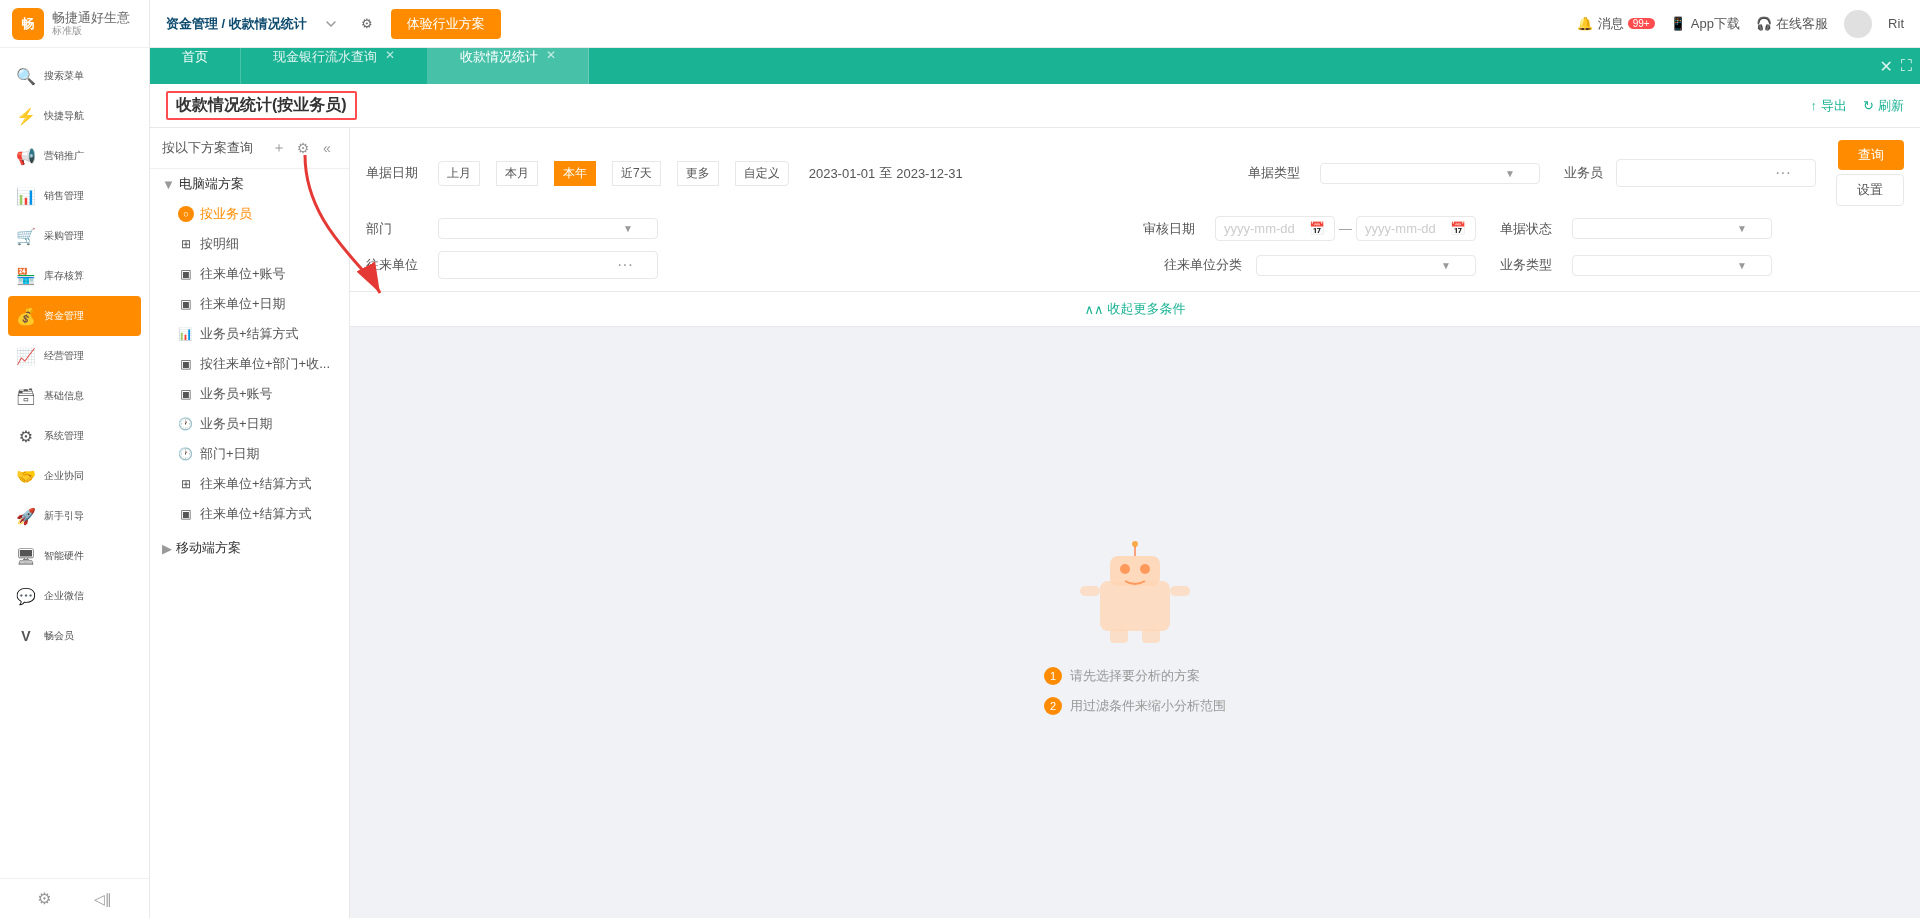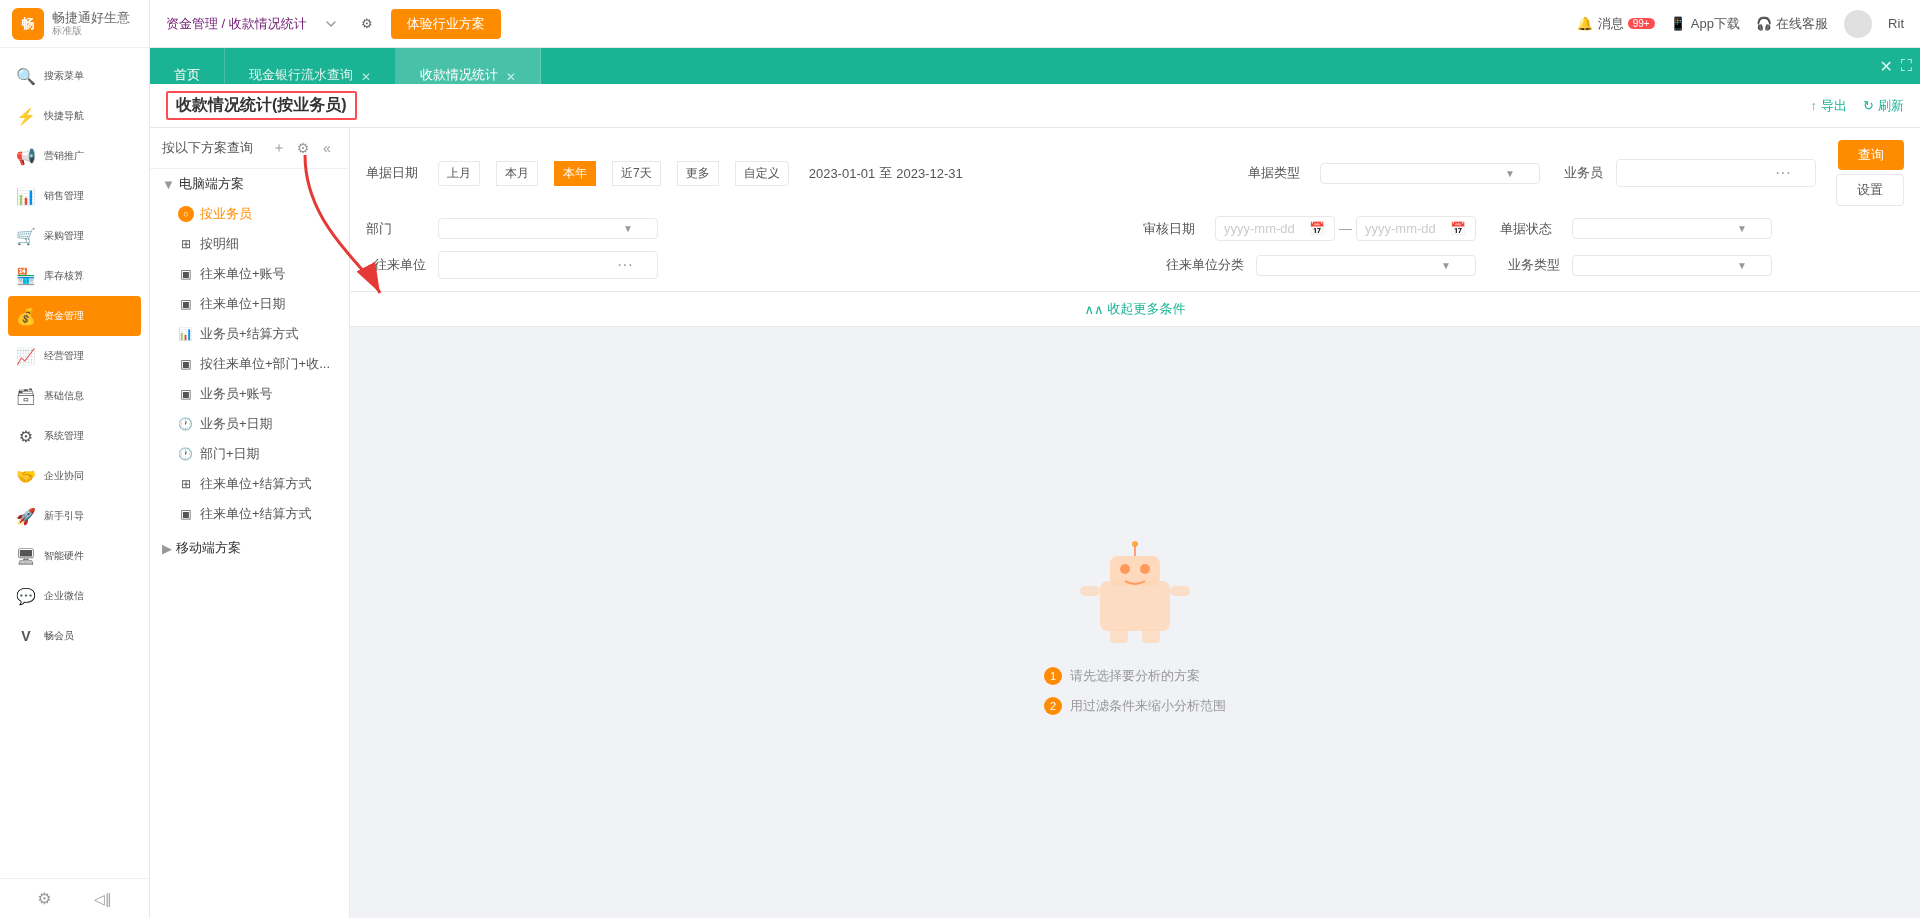--- a/index.html
+++ b/index.html
@@ -34,42 +34,42 @@
       border-top: 1px solid #f0f0f0; padding: 0 16px;
     }
 
     
     .header {
       position: fixed; left: 150px; top: 0; right: 0; height: 48px;
       background: #fff; border-bottom: 1px solid #e8e8e8;
       display: flex; align-items: center; padding: 0 16px; justify-content: space-between;
     }
     .header-left { display: flex; align-items: center; gap: 12px; }
-    .header-breadcrumb { color: #701a75; font-size: 13px; }
+    .header-breadcrumb { color: #0c4a6e; font-size: 13px; font-weight: bold; }
     .header-dropdown { width: 24px; height: 24px; display: flex; align-items: center; justify-content: center; cursor: pointer; }
     .header-settings { width: 24px; height: 24px; display: flex; align-items: center; justify-content: center; cursor: pointer; color: #666; }
     .header-trial-btn {
       background: #ff8c00; color: #fff; border: none; border-radius: 4px;
       padding: 6px 16px; cursor: pointer; font-size: 13px;
     }
     .header-right { display: flex; align-items: center; gap: 16px; }
     .header-right-item { display: flex; align-items: center; gap: 4px; color: #555; cursor: pointer; font-size: 13px; }
     .badge-red {
       background: #ff4d4f; color: #fff; border-radius: 10px;
       padding: 0 5px; font-size: 10px; min-width: 18px; text-align: center;
     }
     .user-avatar { width: 28px; height: 28px; background: #e0e0e0; border-radius: 50%; }
 
     
     .tab-bar {
       position: fixed; left: 150px; top: 48px; right: 0; height: 36px;
       background: #1ab394; display: flex; align-items: stretch;
     }
     .tab-item {
-      display: flex; align-items: flex-end; padding: 0 24px; color: rgba(255,255,255,0.85);
+      display: flex; align-items: flex-start; padding: 0 32px; color: rgba(255,255,255,0.85);
       cursor: pointer; font-size: 13px; border-right: 1px solid rgba(255,255,255,0.2);
       position: relative;
     }
     .tab-item.home { color: #fff; font-weight: normal; }
     .tab-item.active { background: rgba(255,255,255,0.2); color: #fff; }
     .tab-close { margin-left: 8px; color: rgba(255,255,255,0.7); font-size: 12px; cursor: pointer; }
     .tab-bar-right { margin-left: auto; display: flex; align-items: center; padding-right: 8px; gap: 8px; }
     .tab-bar-icon { color: rgba(255,255,255,0.85); cursor: pointer; font-size: 16px; }
 
     
@@ -134,21 +134,21 @@
     
     .right-panel {
       flex: 1; display: flex; flex-direction: column; overflow: hidden;
     }
 
     
     .filter-area {
       background: #fff; padding: 12px 16px; border-bottom: 1px solid #e8e8e8;
     }
     .filter-row { display: flex; align-items: center; margin-bottom: 10px; gap: 12px; flex-wrap: wrap; }
-    .filter-row:last-child { margin-bottom: 0; text-align: right; }
+    .filter-row:last-child { margin-bottom: 0; }
     .filter-label { color: #555; font-size: 13px; min-width: 60px; flex-shrink: 0; }
     .date-tabs { display: flex; gap: 16px; }
     .date-tab {
       padding: 3px 8px; border: 1px solid #e8e8e8; cursor: pointer;
       color: #555; font-size: 12px; background: #fff;
     }
     .date-tab:first-child { border-radius: 4px 0 0 4px; }
     .date-tab:last-child { border-radius: 0 4px 4px 0; }
     .date-tab.active { background: #ff8c00; color: #fff; border-color: #ff8c00; }
     .date-range { display: flex; align-items: center; gap: 4px; color: #555; font-size: 12px; margin-left: 8px; }

